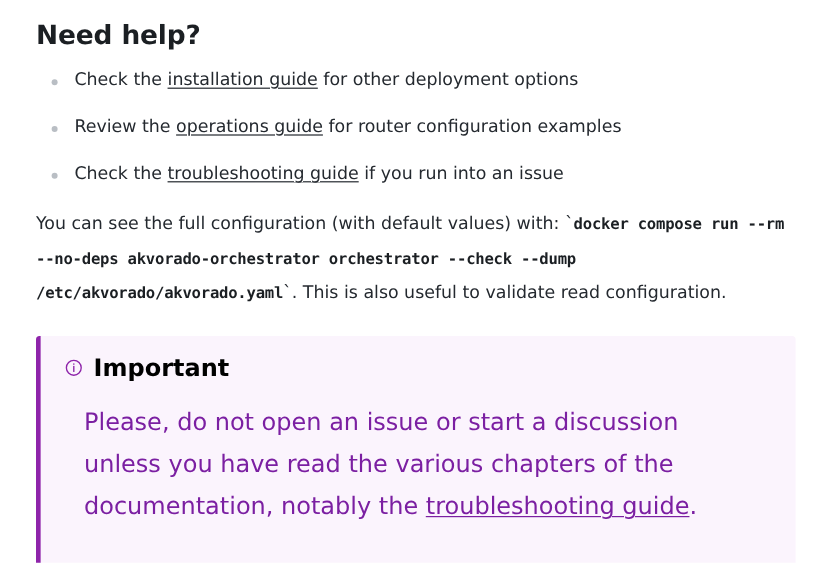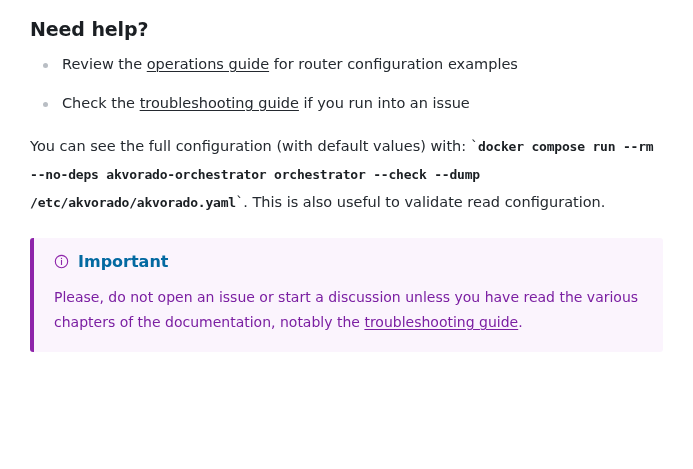--- a/index.html
+++ b/index.html
@@ -14,21 +14,21 @@
     color: #24292f;
     overflow: hidden;
   }
   .page {
     padding: 10px 30px 0 30px;
     box-sizing: border-box;
     width: 693px;
   }
   h2.heading {
     font-family: "DejaVu Sans", sans-serif;
-    font-size: 19px;
+    font-size: 22px;
     font-weight: 700;
     color: #1b1f23;
     margin: 8px 0 14px 0;
     letter-spacing: -0.1px;
   }
   ul.help-list {
     list-style: none;
     margin: 0 0 0 0;
     padding: 0;
   }
@@ -75,49 +75,52 @@
     border-left: 4px solid #8e24aa;
     border-radius: 3px;
     padding: 14px 20px 18px 20px;
     margin-top: 4px;
     box-sizing: border-box;
   }
   .admonition-title {
     display: flex;
     align-items: center;
     gap: 9px;
-    color: #0369a1;
-    font-size: 16px;
+    color: #000000;
+    font-size: 20px;
     font-weight: 700;
     margin-bottom: 14px;
   }
   .admonition-icon svg {
     display: block;
   }
   .admonition-body {
-    font-size: 14px;
+    font-size: 20px;
     line-height: 1.75;
     color: #7b1fa2;
-    margin: 0;
+    margin: 16px;
   }
   .admonition-body a {
     color: #7b1fa2;
     text-decoration: underline;
     text-underline-offset: 2px;
     text-decoration-thickness: 1px;
   }
 </style>
 </head>
 <body>
 
 <div class="page">
 
   <h2 class="heading">Need help?</h2>
 
   <ul class="help-list">
+    <li>
+      <span>Check the </span><a class="doclink" href="#">installation guide</a><span> for other deployment options</span>
+    </li>
     <li>
       <span>Review the </span><a class="doclink" href="#">operations guide</a><span> for router configuration examples</span>
     </li>
     <li>
       <span>Check the </span><a class="doclink" href="#">troubleshooting guide</a><span> if you run into an issue</span>
     </li>
   </ul>
 
   <p class="para">
     <span>You can see the full configuration (with default values) with: `</span><code class="inline">docker compose run --rm --no-deps akvorado-orchestrator orchestrator --check --dump /etc/akvorado/akvorado.yaml</code><span>`. This is also useful to validate read configuration.</span>

